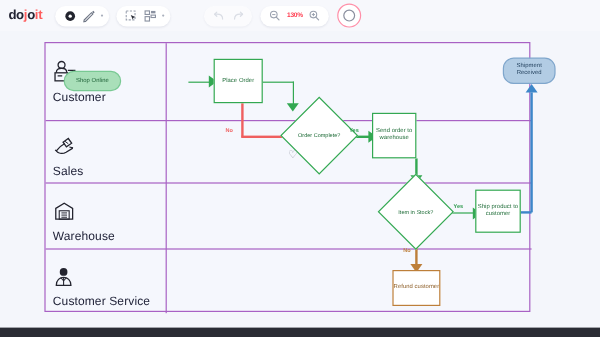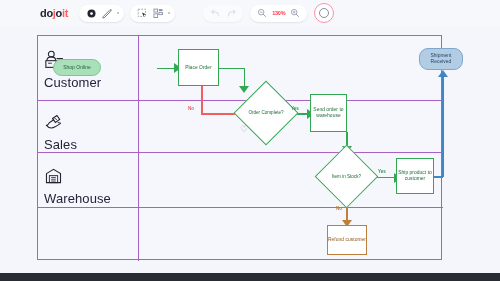--- a/index.html
+++ b/index.html
@@ -7,21 +7,21 @@
     width:500px;height:281px;overflow:hidden;
     background:#f4f6fb;
     font-family:"Liberation Sans", sans-serif;
     -webkit-font-smoothing:antialiased;
   }
   #app{position:relative;width:500px;height:281px;background:#f4f6fb;}
 
   
   #toolbar{position:absolute;left:0;top:0;width:500px;height:26px;background:#f7f8fc;display:flex;align-items:center;}
   .logo{margin-left:7px;font-size:11px;font-weight:bold;letter-spacing:-0.3px;}
-  .logo .d1{color:#232433;margin-left:33px;}
+  .logo .d1{color:#232433;}
   .logo .d2{color:#ff5d5d;}
   .logo .d3{color:#232433;}
   .logo .d4{color:#ff5d5d;}
 
   .tgroup{display:flex;align-items:center;background:#fff;border-radius:11px;height:17px;padding:0 4px;box-shadow:0 1px 2px rgba(30,40,80,.10);}
   .tg-a{margin-left:11px;}
   .tg-b{margin-left:6px;}
   .tg-c{margin-left:28px;opacity:.55;}
   .tg-d{margin-left:7px;}
   .tbtn{width:16px;height:15px;display:flex;align-items:center;justify-content:center;border-radius:4px;cursor:pointer;}
@@ -30,21 +30,21 @@
   .rec{margin-left:7px;width:18px;height:18px;border-radius:50%;border:1.3px solid #ff8fa8;display:flex;align-items:center;justify-content:center;background:#fff;cursor:pointer;}
   .rec i{display:block;width:8px;height:8px;border-radius:50%;border:1.6px solid #8a8f9e;}
 
   
   #canvas{position:absolute;left:0;top:26px;width:500px;height:247px;background:#f4f6fb;}
   #board{position:absolute;left:37px;top:9px;width:405px;height:225px;border:1.4px solid #a861c4;background:#f5f7fd;box-sizing:border-box;}
   .lane-div{position:absolute;left:0;width:405px;height:0;border-top:1.4px solid #a861c4;}
   .lane-vert{position:absolute;top:0;height:225px;width:0;border-left:1.4px solid #a861c4;}
 
   .lane-label{position:absolute;left:6px;width:92px;color:#22243a;}
-  .lane-label .lname{font-size:13px;letter-spacing:.1px;white-space:nowrap;}
+  .lane-label .lname{font-size:10px;letter-spacing:.1px;white-space:nowrap;}
   .lane-label .licon{margin-bottom:2px;}
 
   
   .node{position:absolute;box-sizing:border-box;display:flex;align-items:center;justify-content:center;text-align:center;line-height:1.18;}
   .pill{border-radius:9px;}
   .n-green{border:1.1px solid #33a852;color:#1d6b36;background:#fff;}
   .n-greenfill{background:#a9dfb9;border:1.1px solid #79c993;color:#1b5e34;}
   .n-bluefill{background:#b2cce4;border:1.1px solid #7fa6cc;color:#24425f;}
   .n-brown{border:1.2px solid #bd7f3a;color:#8a5a22;background:#fff;}
   .ntext{font-size:4.9px;letter-spacing:.05px;}
@@ -196,20 +196,31 @@
             <path d="M3 15.5 C5 12.5 7.5 10.2 11 8.4" fill="none" stroke="#23242f" stroke-width="1.2"></path>
             <path d="M2.2 14.2 C4.6 17.4 8.6 18.4 12.2 16.4 L18.4 12.6" fill="none" stroke="#23242f" stroke-width="1.2"></path>
             <path d="M9.4 7.2 l4.8 -3.4 l3.1 4.3 l-4.8 3.4 z" fill="none" stroke="#23242f" stroke-width="1.2"></path>
             <line x1="11.2" y1="6.4" x2="14.2" y2="8.6" stroke="#23242f" stroke-width="0.9"></line>
             <line x1="15.2" y1="11.6" x2="18.6" y2="12.4" stroke="#23242f" stroke-width="1.1"></line>
           </svg>
         </div>
         <div class="lname">Sales</div>
       </div>
 
+      <div class="lane-label" style="top:186px">
+        <div class="licon">
+          <svg width="18" height="17" viewBox="0 0 20 19">
+            <circle cx="10" cy="5.2" r="3.6" fill="#23242f"></circle>
+            <path d="M3.2 17.6 C3.2 12.8 6.4 10.2 10 10.2 C13.6 10.2 16.8 12.8 16.8 17.6 Z" fill="none" stroke="#23242f" stroke-width="1.2"></path>
+            <path d="M10 10.4 L10 17.6" stroke="#23242f" stroke-width="1"></path>
+            <path d="M7.6 10.8 L10 13.4 L12.4 10.8" fill="none" stroke="#23242f" stroke-width="1"></path>
+          </svg>
+        </div>
+        <div class="lname">Customer Service</div>
+      </div>
 
       <div class="edge" style="left:119px;top:31.5px;width:19px;height:1.6px;"></div>
       <div class="arrow" style="left:136px;top:27px;border-top:5px solid transparent;border-bottom:5px solid transparent;border-left:7px solid #33a852;"></div>
 
       <div class="edge" style="left:180px;top:31.5px;width:27px;height:1.6px;"></div>
       <div class="edge" style="left:205.6px;top:31.5px;width:1.6px;height:22px;"></div>
       <div class="arrow" style="left:201.4px;top:50px;border-left:5px solid transparent;border-right:5px solid transparent;border-top:7px solid #33a852;"></div>
 
       <div class="edge red" style="left:163px;top:77.2px;width:42px;height:1.6px;"></div>
       <div class="edge red" style="left:163px;top:50px;width:1.6px;height:28px;"></div>

